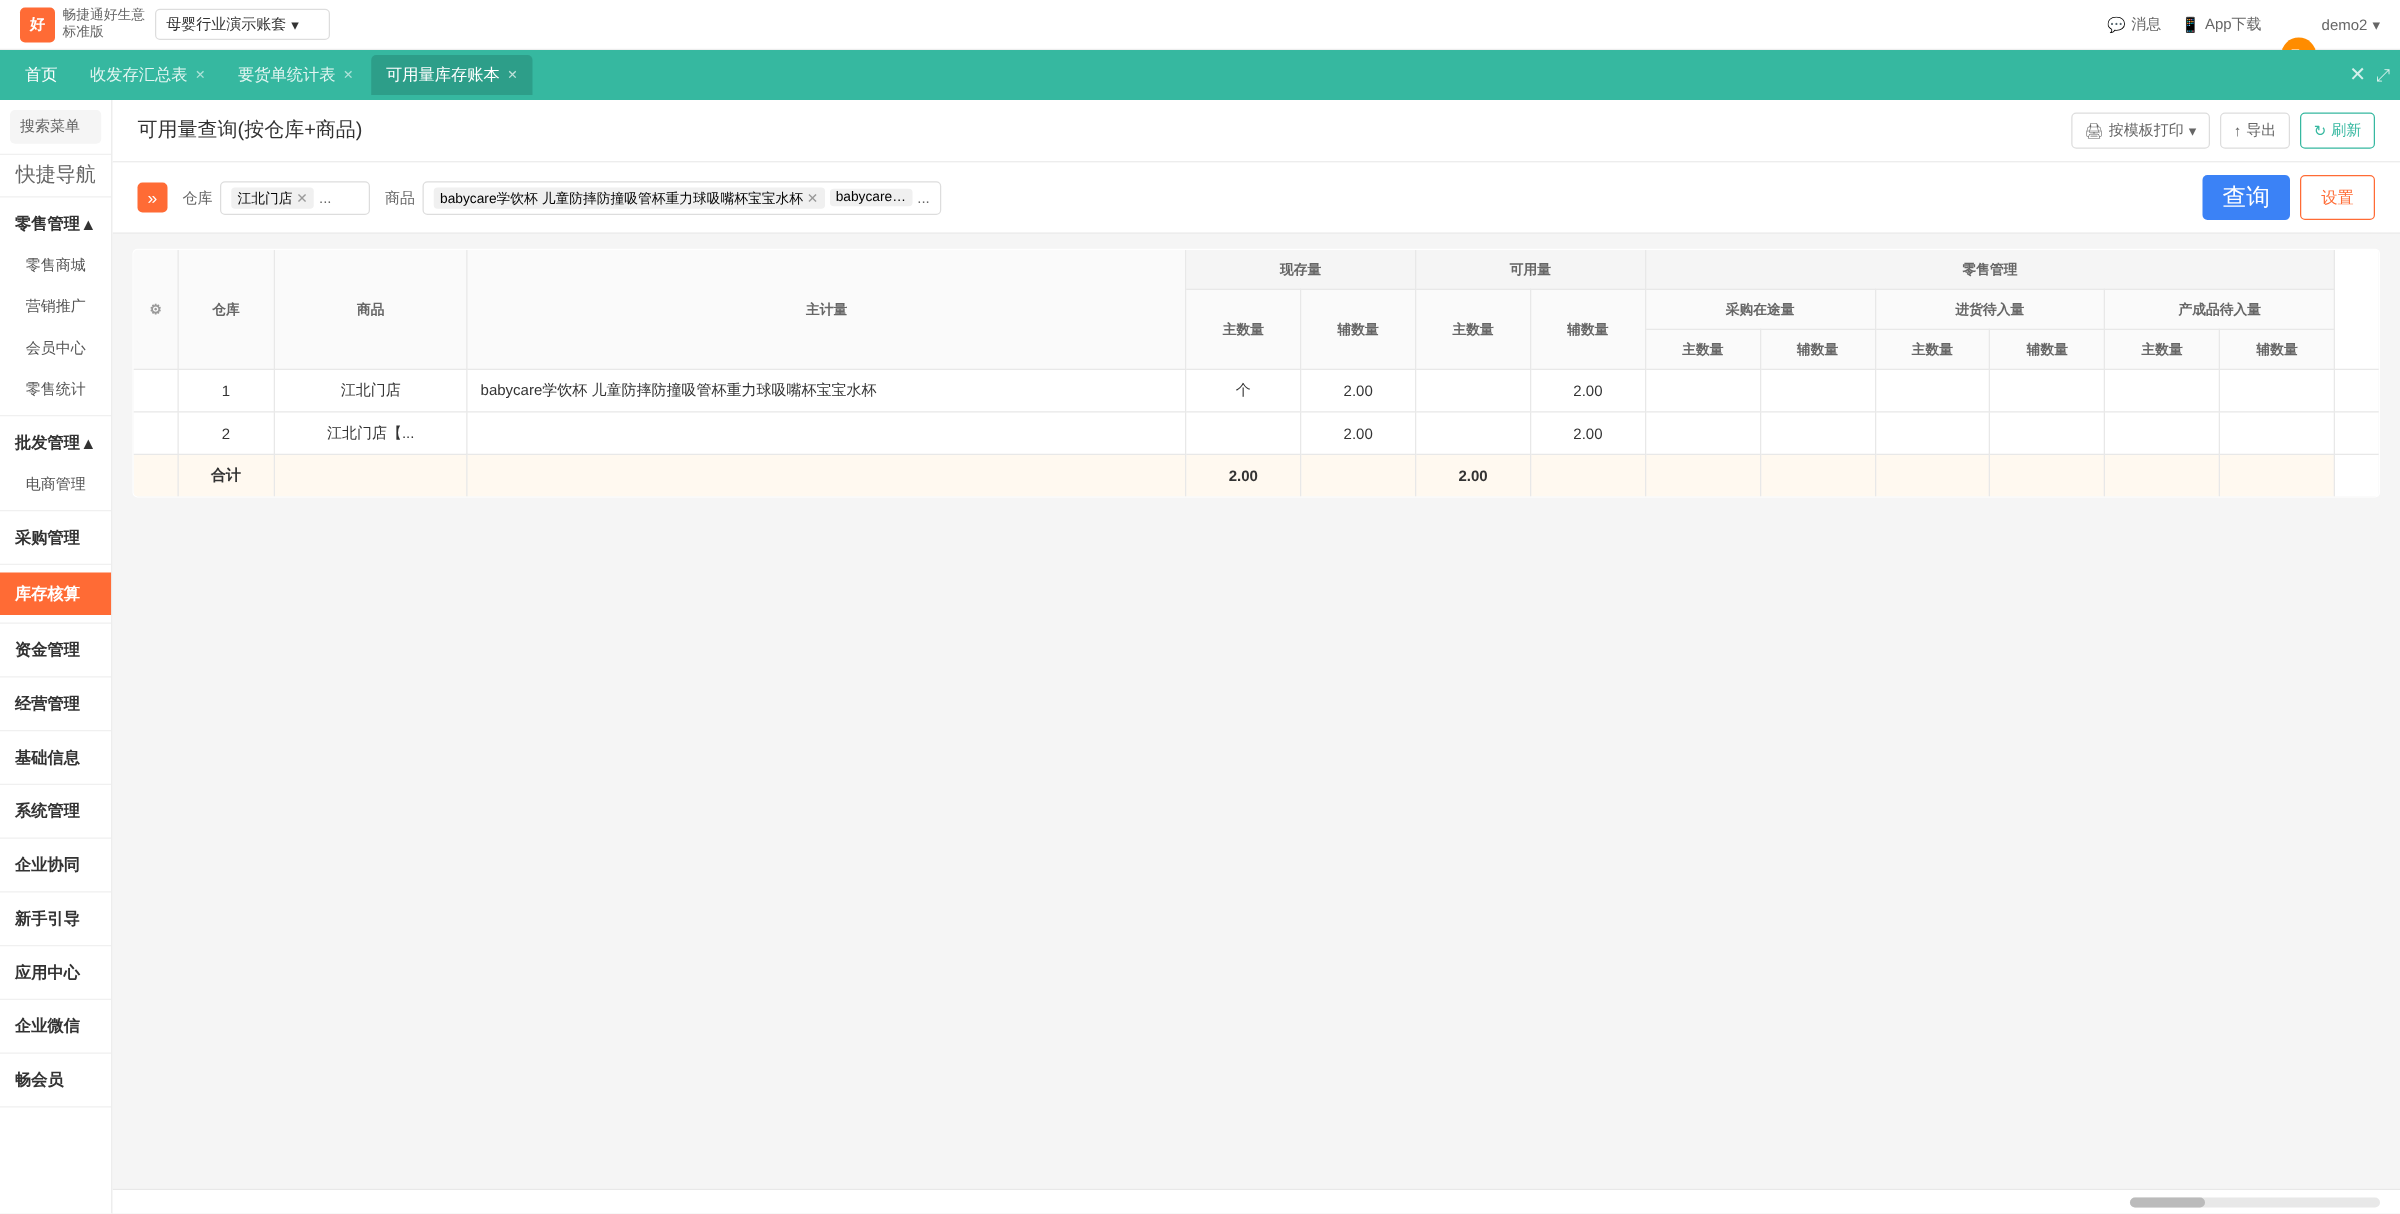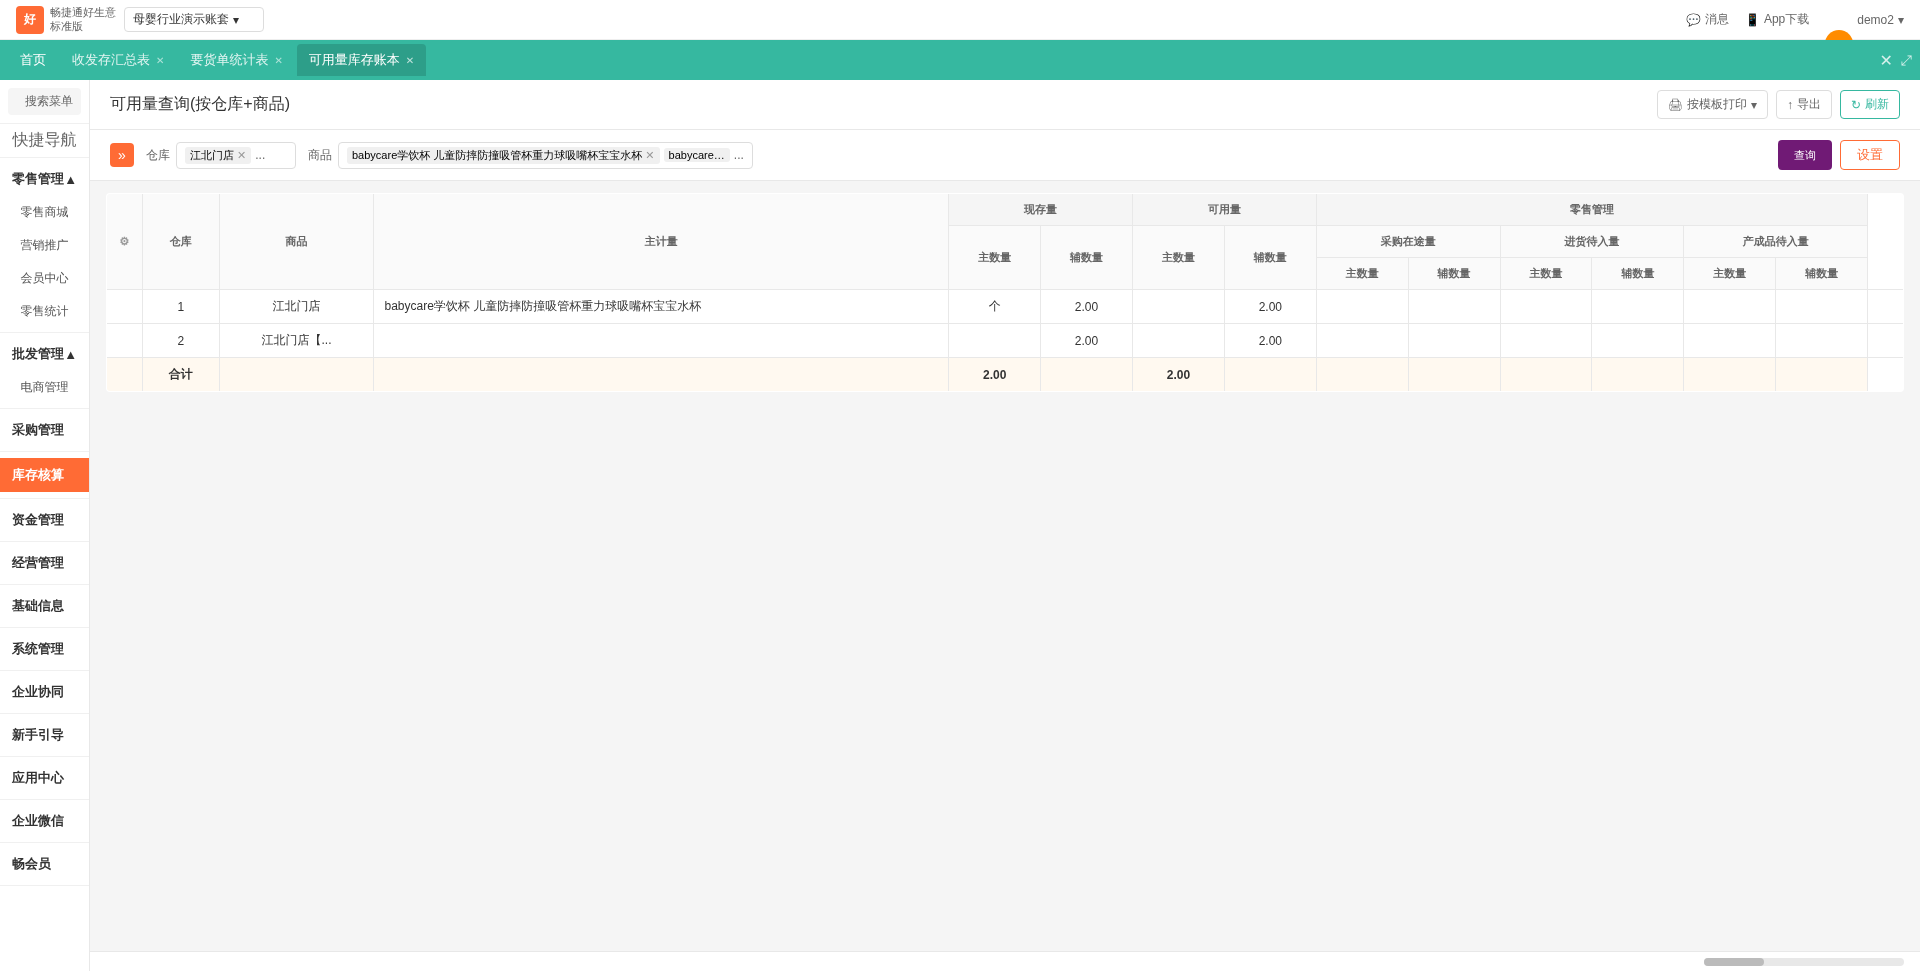--- a/index.html
+++ b/index.html
@@ -160,21 +160,21 @@
     }
     .sidebar-search-btn {
       width: 100%;
       padding: 5px 8px;
       border: none;
       background: #f5f5f5;
       border-radius: 4px;
       font-size: 12px;
       color: #666;
       cursor: pointer;
-      text-align: right;
+      text-align: left;
     }
     .sidebar-nav-btn {
       padding: 6px 8px;
       border-bottom: 1px solid #f0f0f0;
       font-size: 16px;
       color: #666;
       text-align: center;
       cursor: pointer;
     }
     .sidebar-section {
@@ -297,25 +297,25 @@
     }
     .filter-tag .remove { cursor: pointer; color: #999; }
     .filter-more { color: #666; cursor: pointer; font-size: 12px; }
     .filter-right-btns {
       margin-left: auto;
       display: flex;
       gap: 8px;
     }
     .btn-query {
       padding: 5px 16px;
-      background: #701a75;
+      background: #3b82f6;
       color: #fff;
       border: none;
       border-radius: 4px;
-      font-size: 11px;
+      font-size: 19px;
       cursor: pointer;
       text-align: center;
     }
     .btn-settings {
       padding: 5px 16px;
       background: #fff;
       color: #ff6b35;
       border: 1px solid #ff6b35;
       border-radius: 4px;
       font-size: 13px;

